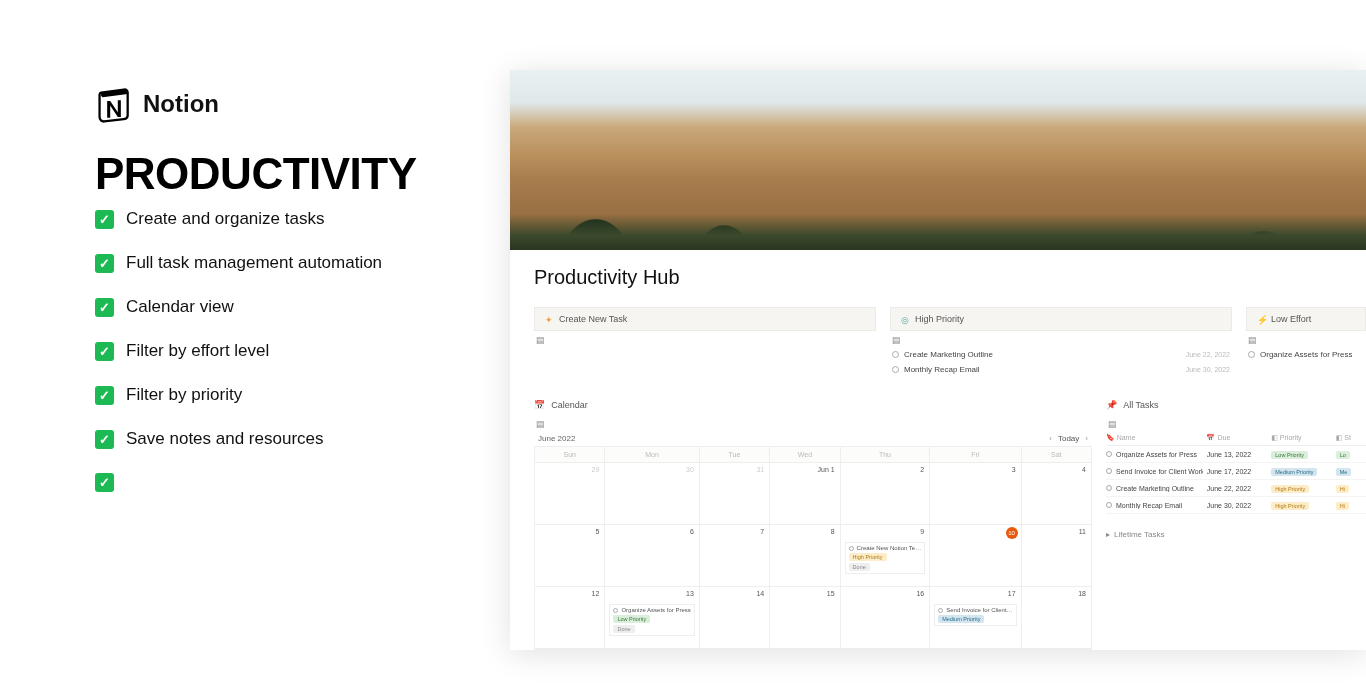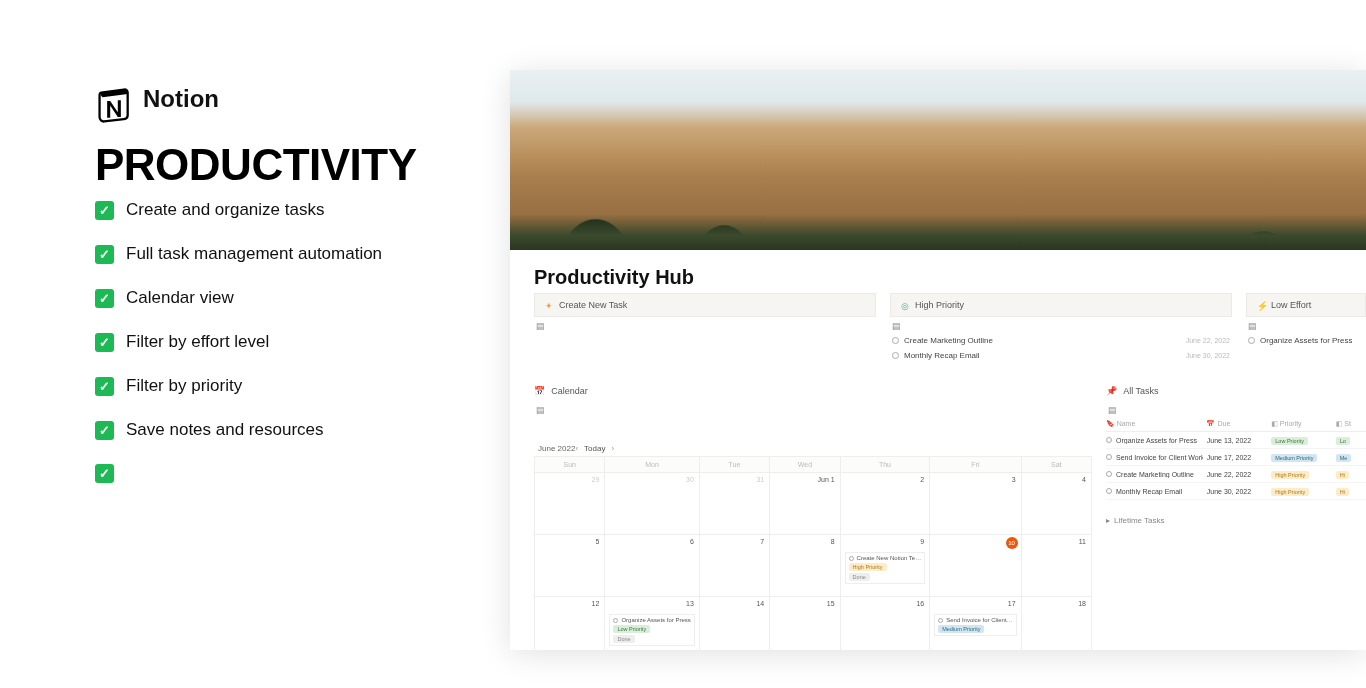--- a/index.html
+++ b/index.html
@@ -14,23 +14,23 @@
   }
 
   
   .left {
     width: 450px;
     padding: 85px 0 0 95px;
     flex-shrink: 0;
   }
   .brand {
     display: flex;
-    align-items: flex-start;
+    align-items: center;
     gap: 10px;
-    margin-bottom: 19px;
+    margin-bottom: 28px;
   }
   .brand-icon {
     width: 38px;
     height: 38px;
   }
   .brand-name {
     font-size: 24px;
     font-weight: 600;
     color: #111;
   }
@@ -98,23 +98,23 @@
       radial-gradient(ellipse 90px 130px at 55% 115%, #1a2a18 30%, transparent 31%),
       radial-gradient(ellipse 110px 150px at 88% 115%, #1a2a18 30%, transparent 31%),
       linear-gradient(to bottom, #e8f0f2 0%, #dfe8ea 18%, #caa87a 32%, #b98f5c 48%, #a87e4e 60%, #9c7345 75%, #8a6338 100%);
     position: relative;
   }
   .page {
     padding: 16px 0 0 24px;
   }
   .page-title {
     font-size: 20px;
-    font-weight: 700;
+    font-weight: 400;
     color: #111;
-    margin-bottom: 4px;
+    margin-bottom: 18px;
   }
   .row {
     display: flex;
     gap: 14px;
     margin-bottom: 18px;
   }
   .card {
     background: #f6f5f2;
     border: 1px solid #eceae6;
     padding: 6px 10px;
@@ -150,22 +150,22 @@
   .tasks-wrap { width: 260px; flex: 0 0 260px; }
 
   .block-head {
     display:flex; align-items:center; gap:6px;
     font-size: 9px; font-weight:500; color:#555;
     padding: 5px 0;
   }
   .block-head .ico { font-size: 9px; }
 
   .cal-toolbar {
-    display:flex; align-items:center;
-    font-size:8px; color:#666; padding: 3px 4px; margin-top: 24px;
+    display:flex; justify-content:space-between; align-items:center;
+    font-size:8px; color:#666; padding: 3px 4px;
   }
   .cal-nav { display:flex; align-items:center; gap:6px; color:#999; }
   .cal-nav .today { color:#555; font-weight:500; }
 
   .cal-grid {
     border: 1px solid #eee;
     border-right: none;
     display: grid;
     grid-template-columns: repeat(7, 1fr);
     font-size: 7px;

